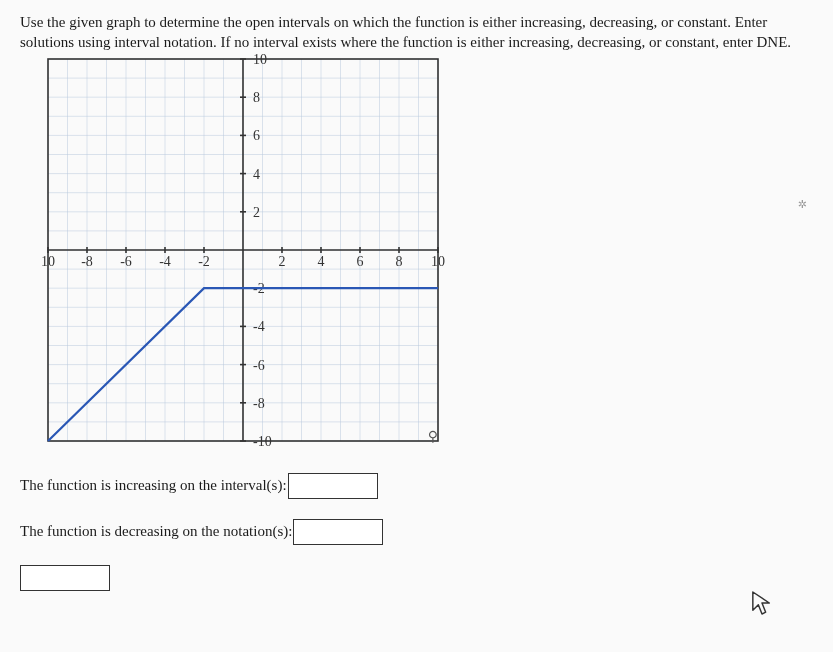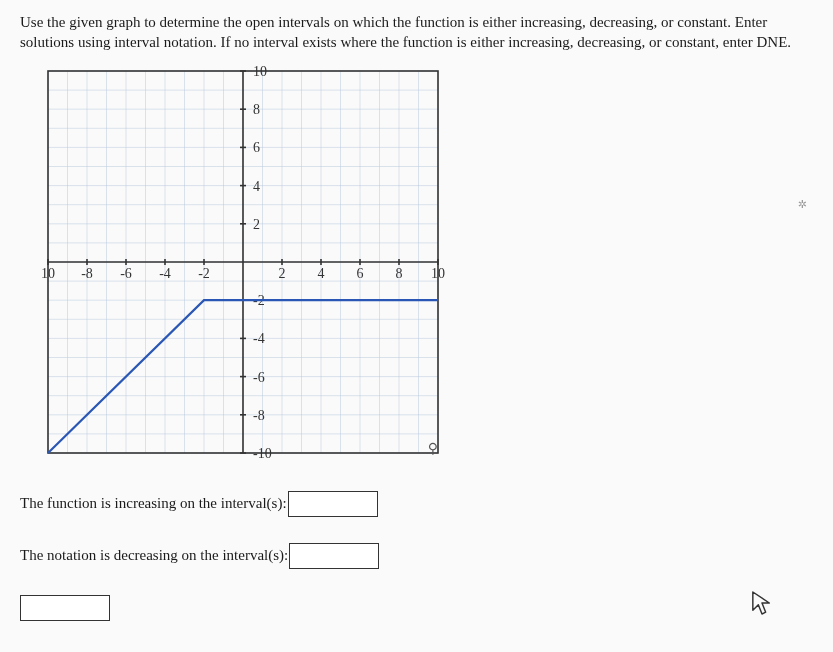--- a/index.html
+++ b/index.html
@@ -8,21 +8,21 @@
       background: #fafafa;
       width: 833px;
       height: 652px;
       padding: 12px 20px;
       color: #1a1a1a;
       position: relative;
     }
     .instructions {
       font-size: 15px;
       line-height: 1.35;
-      margin-bottom: 12px;
+      margin-bottom: 0;
       max-width: 790px;
     }
     .chart-wrap {
       position: relative;
       width: 430px;
       height: 400px;
       margin-left: 0;
       margin-bottom: 14px;
     }
     svg.chart { display: block; }
@@ -35,21 +35,21 @@
       position: absolute;
       font-size: 14px;
       color: #555;
     }
     .answers {
       font-size: 15px;
     }
     .answer-row {
       display: flex;
       align-items: center;
-      margin: 26px 0;
+      margin: 20px 0;
       gap: 1px;
     }
     .answer-box {
       border: 1px solid #333;
       width: 90px;
       height: 26px;
       background: #fff;
       padding: 2px 4px;
       font-size: 14px;
     }
@@ -164,21 +164,21 @@
     </svg>
   <span class="mag" style="right:12px; bottom:8px;">⚲</span>
 </div>
 
 <div class="answers">
   <div class="answer-row">
     <span>The function is increasing on the interval(s):</span>
     <input class="answer-box" value="" style="">
   </div>
   <div class="answer-row">
-    <span>The notation is decreasing on the interval(s):</span>
+    <span>The function is decreasing on the notation(s):</span>
     <input class="answer-box" value="" style="">
   </div>
   <div class="answer-row">
     <input class="answer-box" value="" style="">
   </div>
 </div>
 
 <span class="dot-deco">✲</span>
 
 <svg class="cursor-icon" viewBox="0 0 24 28">

